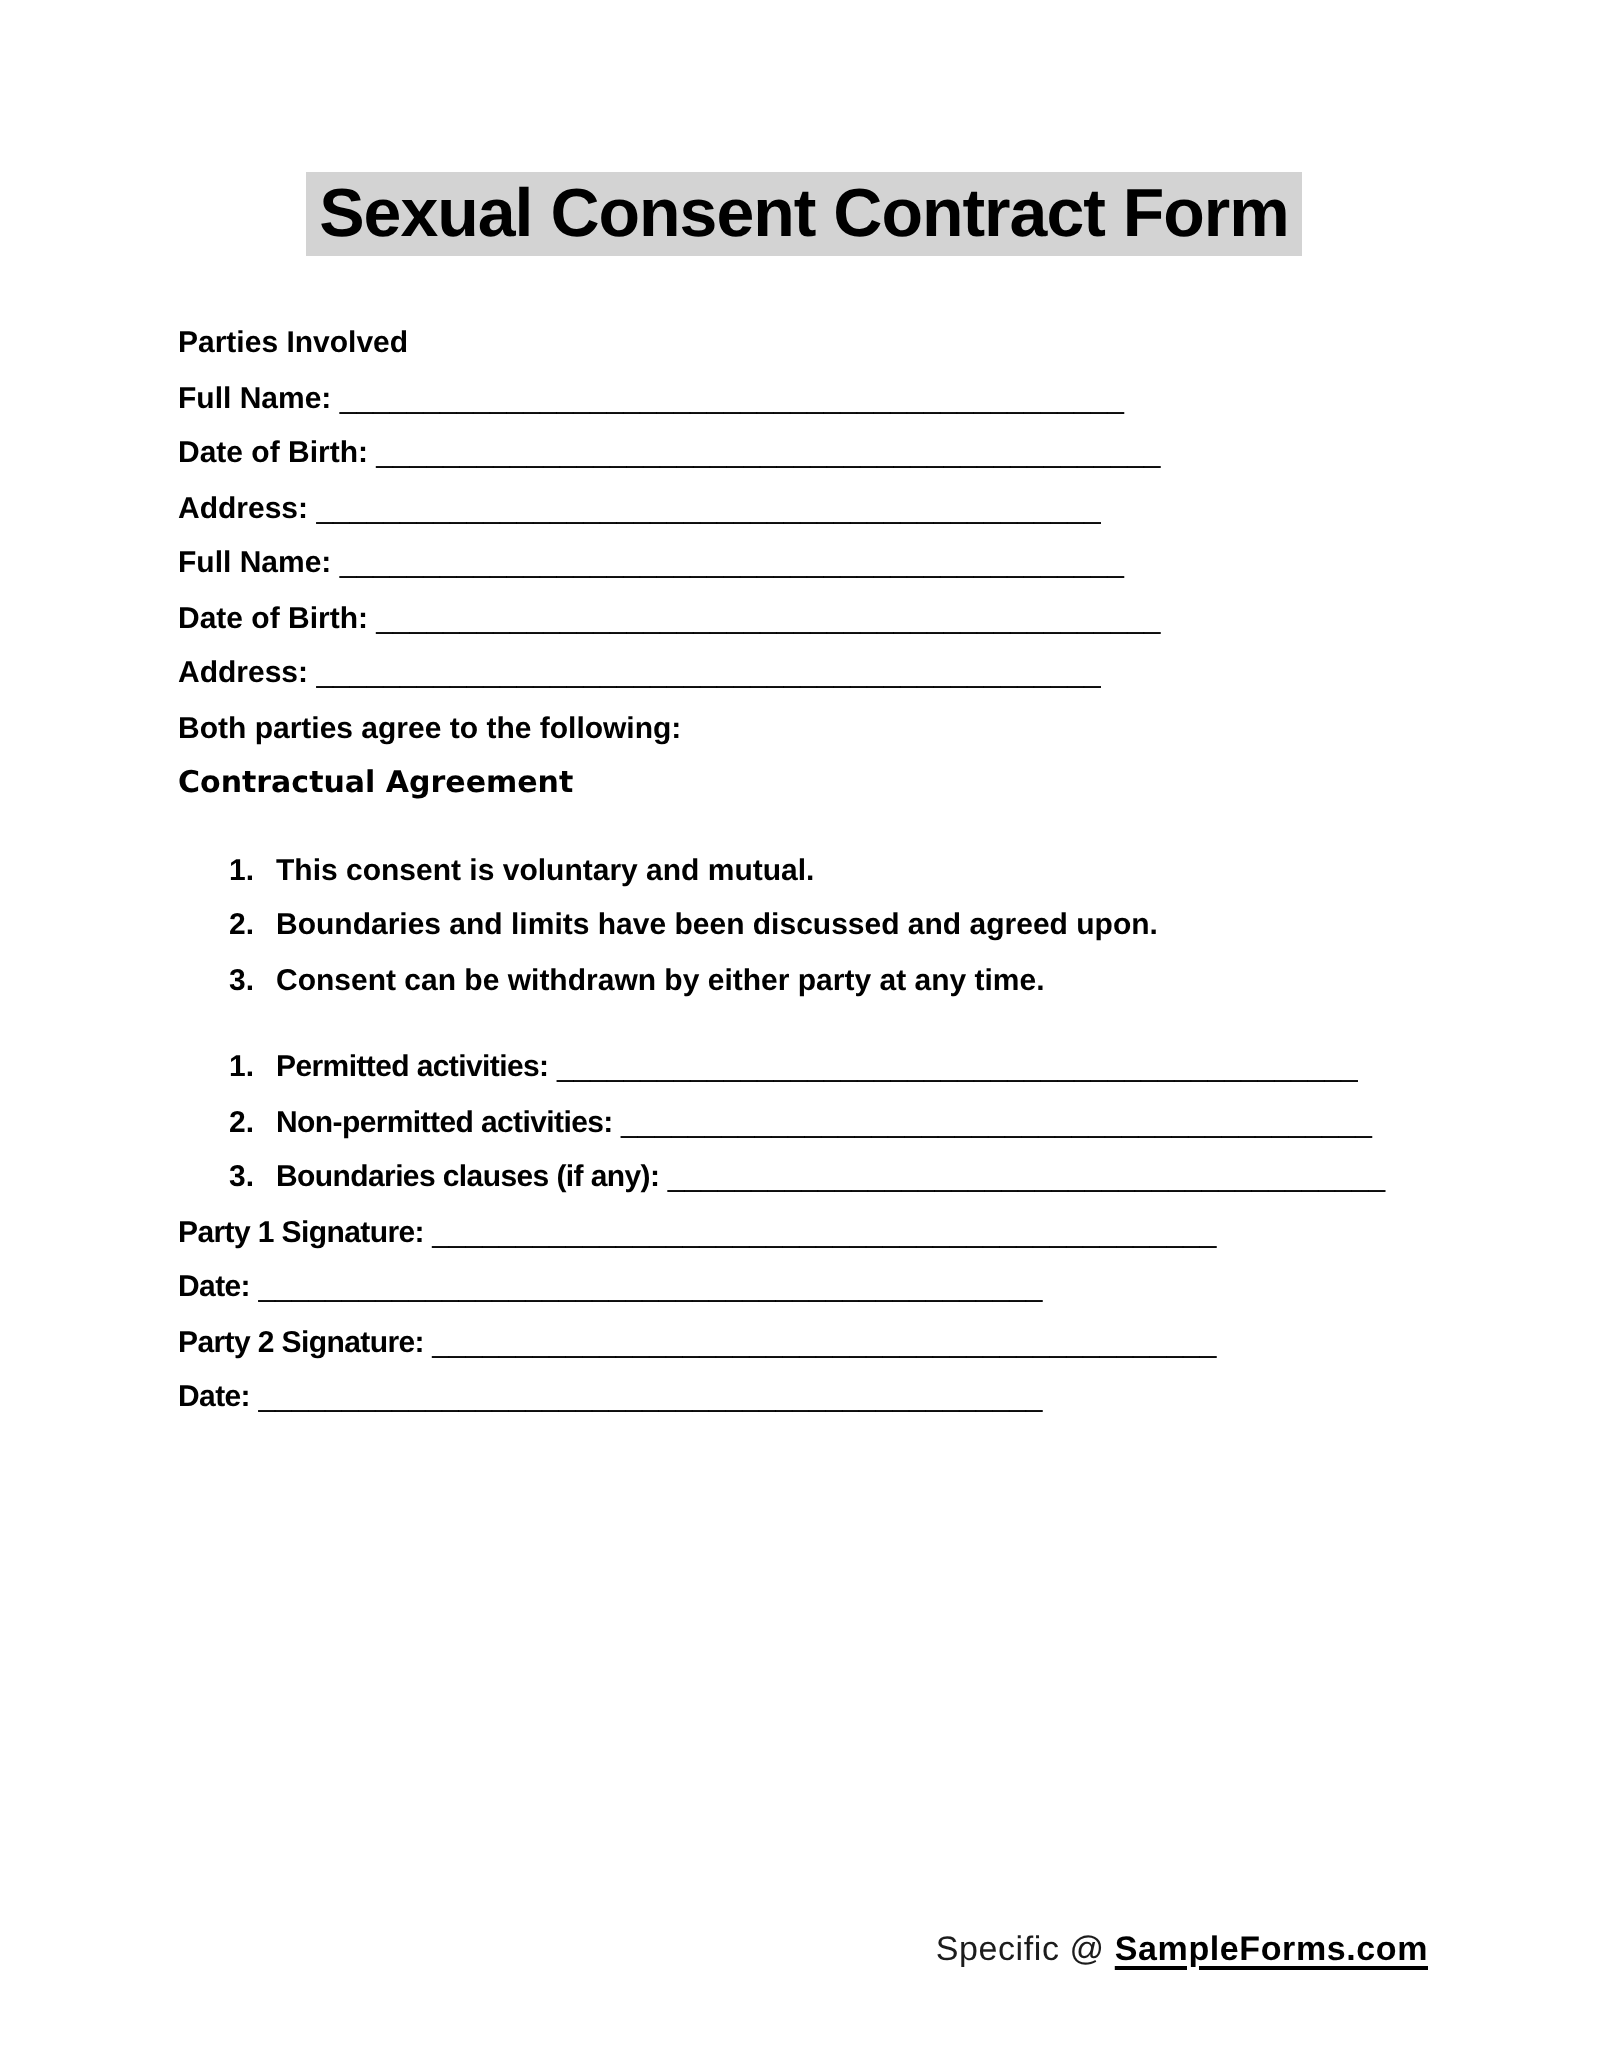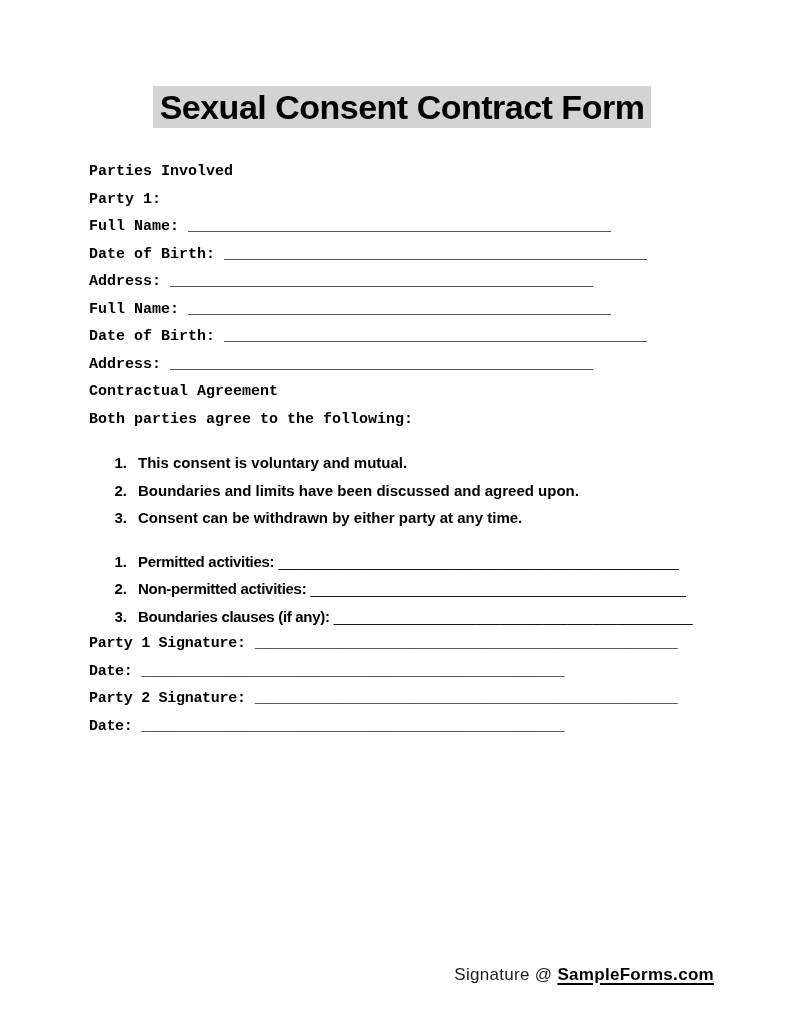--- a/index.html
+++ b/index.html
@@ -31,21 +31,20 @@
     font-weight: bold;
     line-height: 42px;
     padding: 0 7px;
     letter-spacing: -0.5px;
   }
   p.line {
     margin: 0;
     font-size: 15px;
     font-weight: bold;
     line-height: 27.5px;
-    font-family: Liberation Mono, monospace;
   }
   .gap { margin-top: 16px; }
   .rule {
     font-weight: normal;
     letter-spacing: 0;
     white-space: nowrap;
   }
   .heading-verdana {
     font-family: "DejaVu Sans", sans-serif;
     font-size: 13.5px;
@@ -87,31 +86,30 @@
 <body>
 
 <div class="page">
 
   <div class="title-wrap">
     <span class="title-highlight" style="background: rgb(211, 211, 211);">Sexual Consent Contract Form</span>
   </div>
 
   <p class="line">Parties Involved</p>
 
-  <p class="line">Party 1:</p>
   <p class="line"><span>Full Name:</span> <span class="rule">_______________________________________________</span></p>
   <p class="line"><span>Date of Birth:</span> <span class="rule">_______________________________________________</span></p>
   <p class="line"><span>Address:</span> <span class="rule">_______________________________________________</span></p>
 
   <p class="line"><span>Full Name:</span> <span class="rule">_______________________________________________</span></p>
   <p class="line"><span>Date of Birth:</span> <span class="rule">_______________________________________________</span></p>
   <p class="line"><span>Address:</span> <span class="rule">_______________________________________________</span></p>
 
+  <p class="line">Both parties agree to the following:</p>
   <p class="line gap heading-verdana">Contractual Agreement</p>
-  <p class="line">Both parties agree to the following:</p>
 
   <div class="list">
     <div class="list-row">
       <span class="num">1.</span>
       <span class="txt">This consent is voluntary and mutual.</span>
     </div>
     <div class="list-row">
       <span class="num">2.</span>
       <span class="txt">Boundaries and limits have been discussed and agreed upon.</span>
     </div>
@@ -137,17 +135,17 @@
     </div>
   </div>
 
   <p class="line"><span class="condensed">Party 1 Signature:</span> <span class="rule">_______________________________________________</span></p>
   <p class="line"><span class="condensed">Date:</span> <span class="rule">_______________________________________________</span></p>
 
   <p class="line gap"><span class="condensed">Party 2 Signature:</span> <span class="rule">_______________________________________________</span></p>
   <p class="line"><span class="condensed">Date:</span> <span class="rule">_______________________________________________</span></p>
 
   <div class="footer">
-    <span>Signature @</span>
+    <span>Specific @</span>
     <span class="footer-link" style="color: #000000;">SampleForms.com</span>
   </div>
 
 </div>
 
 </body></html>

